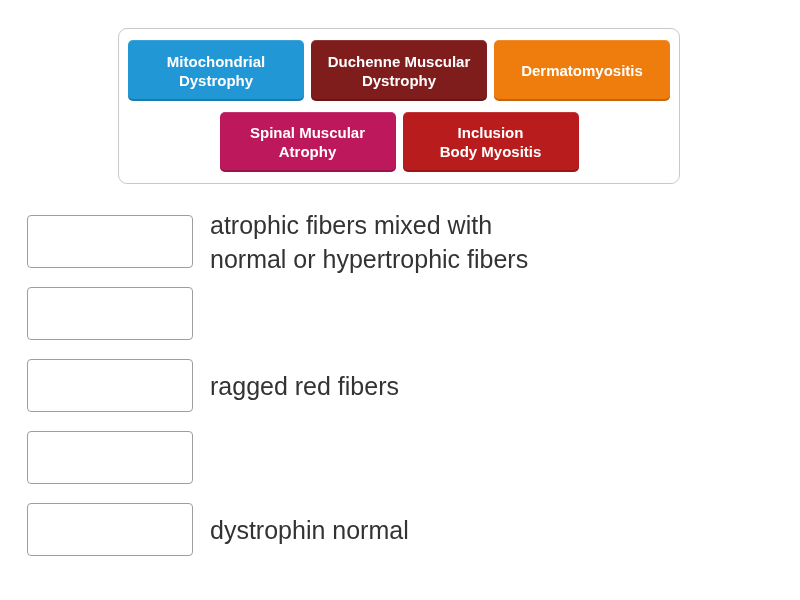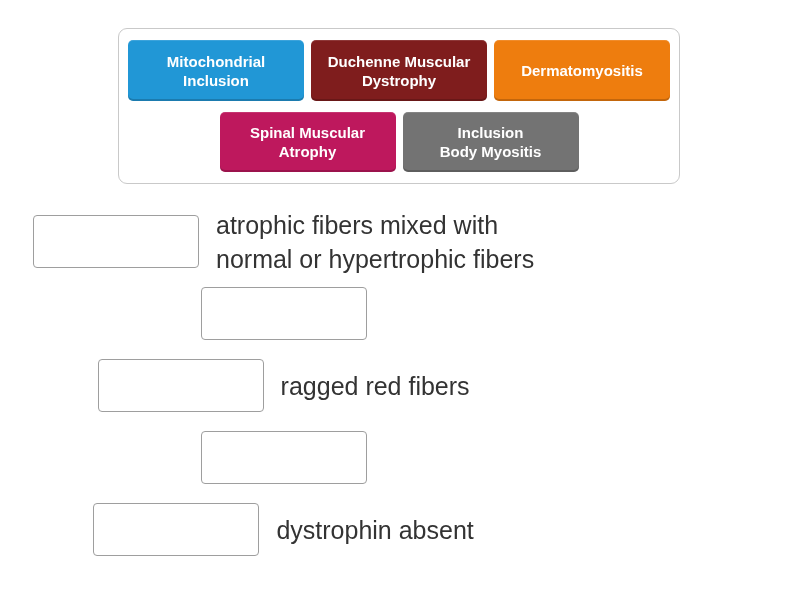--- a/index.html
+++ b/index.html
@@ -57,26 +57,25 @@
     box-shadow: inset 0 -2px 0 rgba(0,0,0,0.18), inset 0 1px 0 rgba(255,255,255,0.12);
     cursor: pointer;
   }
   .tile-row.second .tile {
     min-height: 60px;
   }
 
   
   .match-list {
     position: absolute;
-    left: 33px;
+    left: 27px;
     top: 215px;
     display: flex;
     flex-direction: column;
     gap: 19px;
-    align-items: center;
   }
   .match-row {
     display: flex;
     align-items: center;
     height: 53px;
   }
   .drop-zone {
     flex: none;
     width: 166px;
     height: 53px;
@@ -92,29 +91,29 @@
     color: #333333;
     white-space: pre-line;
   }
 </style>
 </head>
 <body>
 
 <div class="word-bank">
   <div class="tile-row">
     <button class="tile" style="background-color: rgb(33, 151, 214);">Mitochondrial
-Inclusion</button>
+Dystrophy</button>
     <button class="tile" style="background-color: #7f1d1d;">Duchenne Muscular
 Dystrophy</button>
     <button class="tile" style="background-color: rgb(238, 125, 14);">Dermatomyositis</button>
   </div>
   <div class="tile-row second">
     <button class="tile" style="background-color: #be185d;">Spinal Muscular
 Atrophy</button>
-    <button class="tile" style="background-color: #737373; text-align: center;">Inclusion
+    <button class="tile" style="background-color: #b91c1c; text-align: center;">Inclusion
 Body Myositis</button>
   </div>
 </div>
 
 <div class="match-list">
   <div class="match-row">
     <div class="drop-zone"></div>
     <div class="clue">atrophic fibers mixed with
 normal or hypertrophic fibers</div>
   </div>
@@ -123,15 +122,15 @@
   </div>
   <div class="match-row">
     <div class="drop-zone"></div>
     <div class="clue">ragged red fibers</div>
   </div>
   <div class="match-row">
     <div class="drop-zone"></div>
   </div>
   <div class="match-row">
     <div class="drop-zone"></div>
-    <div class="clue">dystrophin absent</div>
+    <div class="clue">dystrophin normal</div>
   </div>
 </div>
 
 </body></html>

